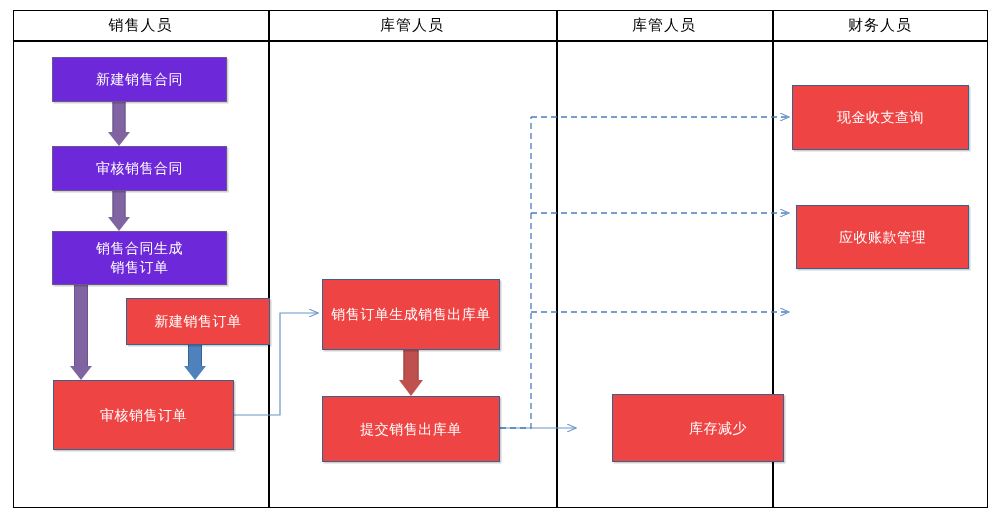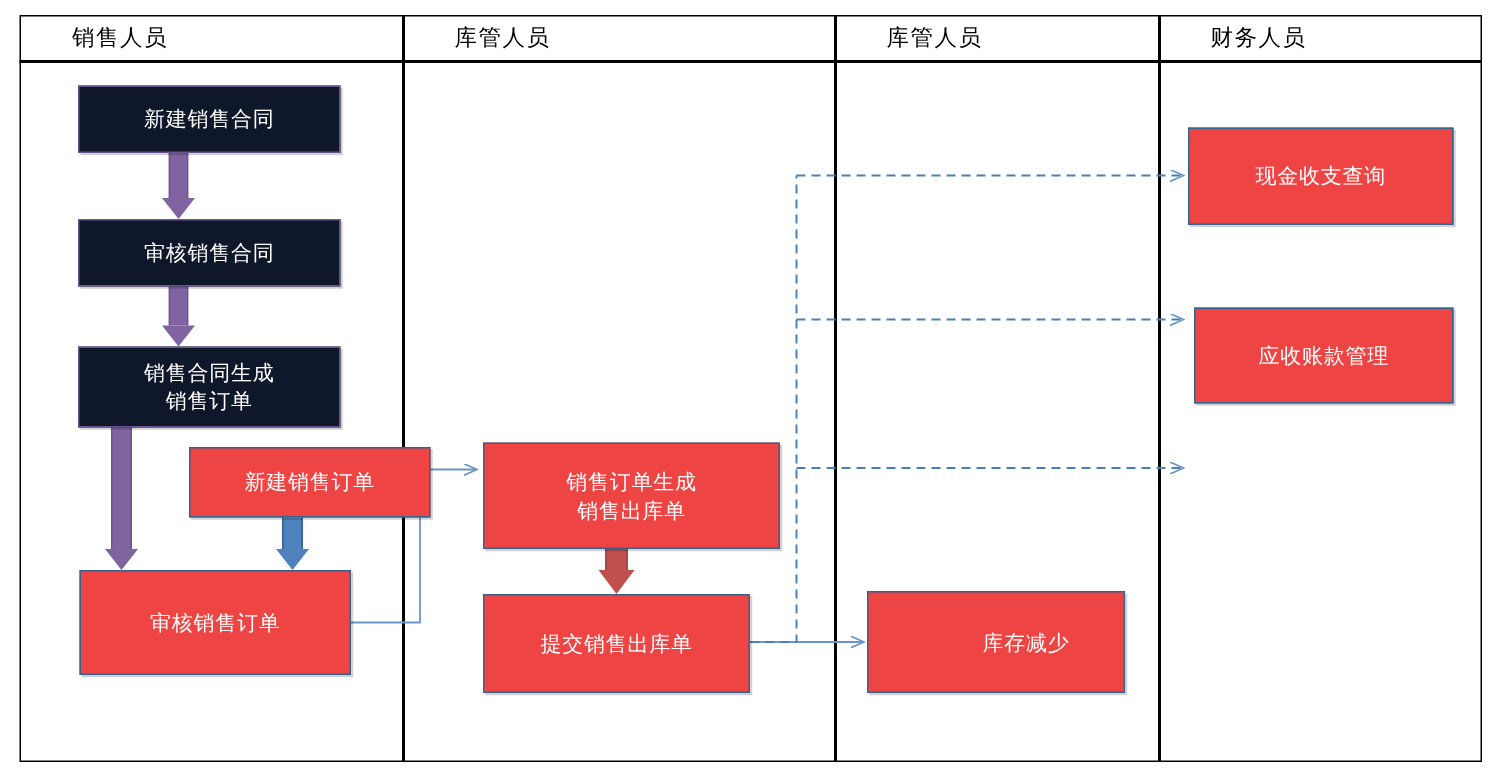--- a/index.html
+++ b/index.html
@@ -5,29 +5,29 @@
   html,body{margin:0;padding:0;background:#ffffff;}
   body{width:998px;height:519px;overflow:hidden;
        font-family:"Liberation Sans","DejaVu Sans",sans-serif;}
   #stage{position:relative;width:998px;height:519px;background:#fff;}
 
   
   .frame{position:absolute;box-sizing:border-box;border:1.5px solid #000;}
   .vline{position:absolute;width:1.5px;background:#000;}
   .hline{position:absolute;height:1.5px;background:#000;}
 
-  .lane-title{position:absolute;display:flex;align-items:center;justify-content:flex-start;
-              font-size:15px;color:#000;letter-spacing:1px;padding-left:35px;}
+  .lane-title{position:absolute;display:flex;align-items:center;justify-content:center;
+              font-size:15px;color:#000;letter-spacing:1px;}
 
   
   .node{position:absolute;box-sizing:border-box;display:flex;align-items:center;
         justify-content:center;text-align:center;color:#fff;font-size:14px;
         line-height:1.35;letter-spacing:.5px;}
   .node span{display:block;pointer-events:none;}
-  .node.purple{background:#0f172a;border:1.5px solid #6B5490;
+  .node.purple{background:#6d28d9;border:1.5px solid #6B5490;
                box-shadow:1.5px 1.5px 0 rgba(0,0,0,.18);}
   .node.blue{background:#ef4444;border:1.5px solid #37618E;
              box-shadow:1.5px 1.5px 0 rgba(0,0,0,.18);}
 
   
   .barrow{position:absolute;}
   .barrow .shaft{position:absolute;left:50%;transform:translateX(-50%);}
   .barrow .head{position:absolute;left:50%;transform:translateX(-50%);
                 width:0;height:0;}
   .barrow.purple .shaft{background:#8064A2;border-left:1.5px solid #6B5490;border-right:1.5px solid #6B5490;}
@@ -119,38 +119,38 @@
 
   <div class="node purple" style="left:52px;top:146px;width:175px;height:45px;">
     <span>审核销售合同</span>
   </div>
 
   <div class="node purple" style="left:52px;top:231px;width:175px;height:54px;flex-direction:column;">
     <span>销售合同生成</span>
     <span>销售订单</span>
   </div>
 
-  <div class="node blue" style="left:126px;top:298px;width:161px;height:47px;">
+  <div class="node blue" style="left:126px;top:298px;width:144px;height:47px;">
     <span>新建销售订单</span>
   </div>
 
   <div class="node blue" style="left:53px;top:380px;width:181px;height:70px;">
     <span>审核销售订单</span>
   </div>
 
-  <div class="node blue" style="left:322px;top:295px;width:198px;height:71px;flex-direction:column;">
+  <div class="node blue" style="left:322px;top:279px;width:178px;height:71px;flex-direction:row;">
     <span>销售订单生成</span>
     <span>销售出库单</span>
   </div>
 
   <div class="node blue" style="left:322px;top:396px;width:178px;height:66px;">
     <span>提交销售出库单</span>
   </div>
 
-  <div class="node blue" style="left:578px;top:394px;width:172px;height:68px;padding-left:40px;">
+  <div class="node blue" style="left:612px;top:394px;width:172px;height:68px;padding-left:40px;">
     <span>库存减少</span>
   </div>
 
   <div class="node blue" style="left:792px;top:85px;width:177px;height:65px;">
     <span>现金收支查询</span>
   </div>
 
   <div class="node blue" style="left:796px;top:181px;width:173px;height:64px;margin-top:24px;">
     <span>应收账款管理</span>
   </div>

